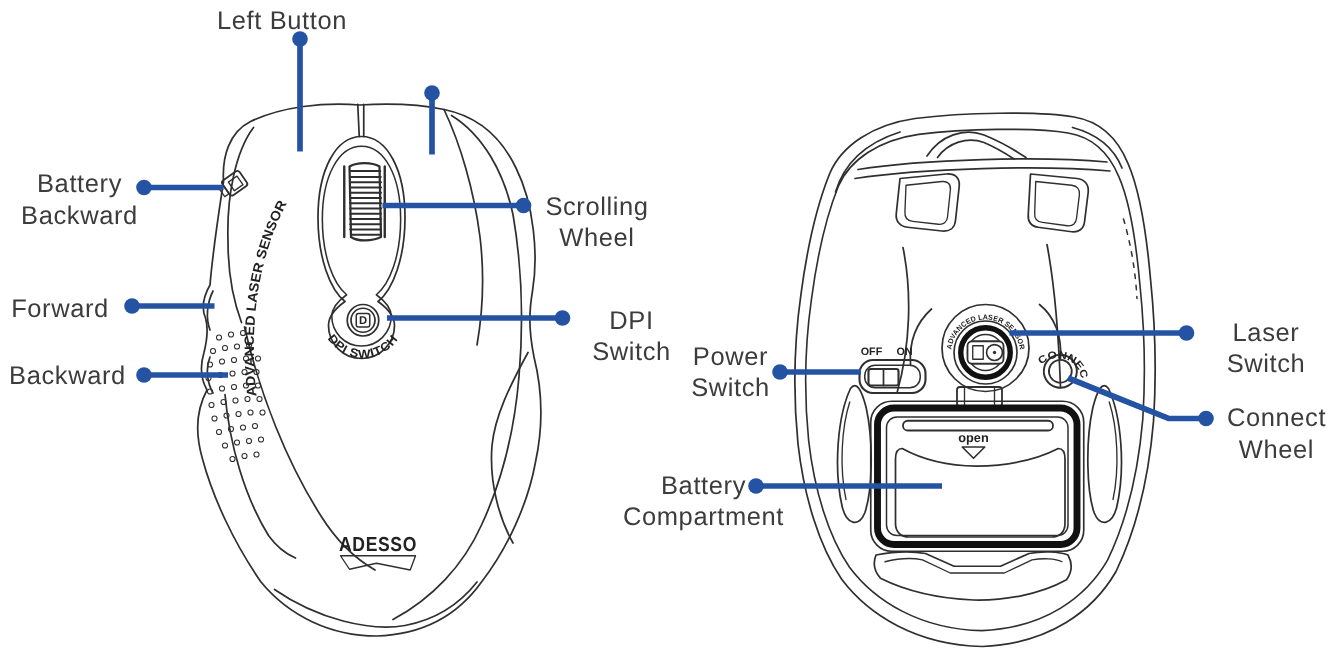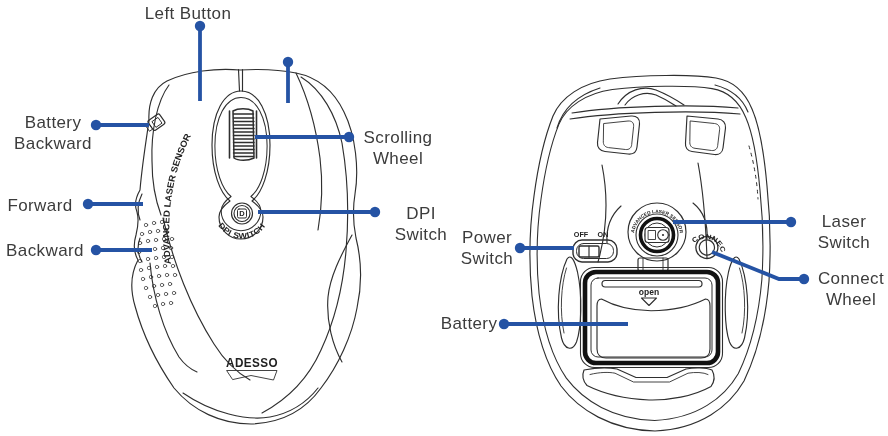--- a/index.html
+++ b/index.html
@@ -309,15 +309,16 @@
 <div class="callout" style="left:844px;top:211px">
   <span>Laser</span>
   <span>Switch</span>
     </div>
 <div class="callout" style="left:851px;top:268px">
   <span>Connect</span>
   <span>Wheel</span>
     </div>
 <div class="callout" style="left:469px;top:313px">
   <span>Battery</span>
+  <span>Compartment</span>
     </div>
 
 </div>
 
 </body></html>

